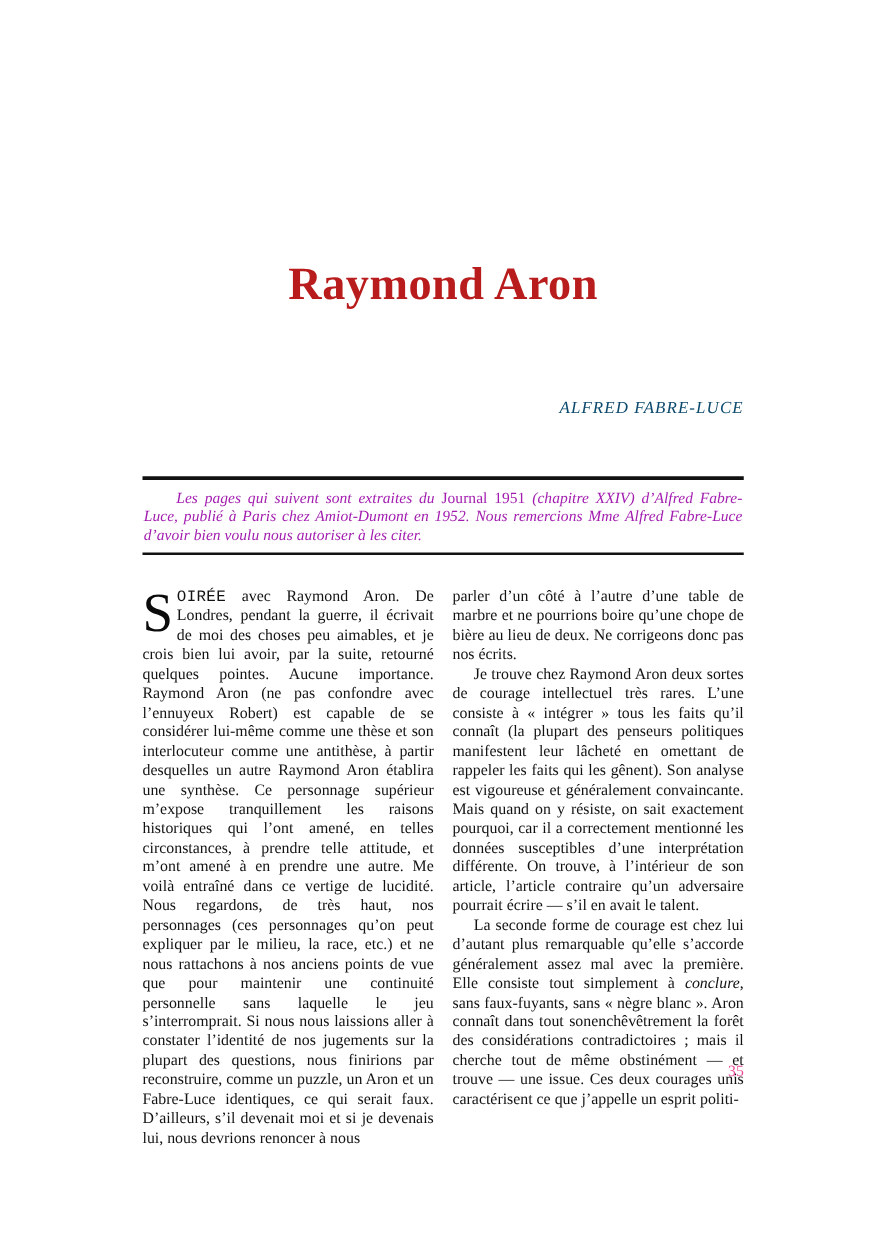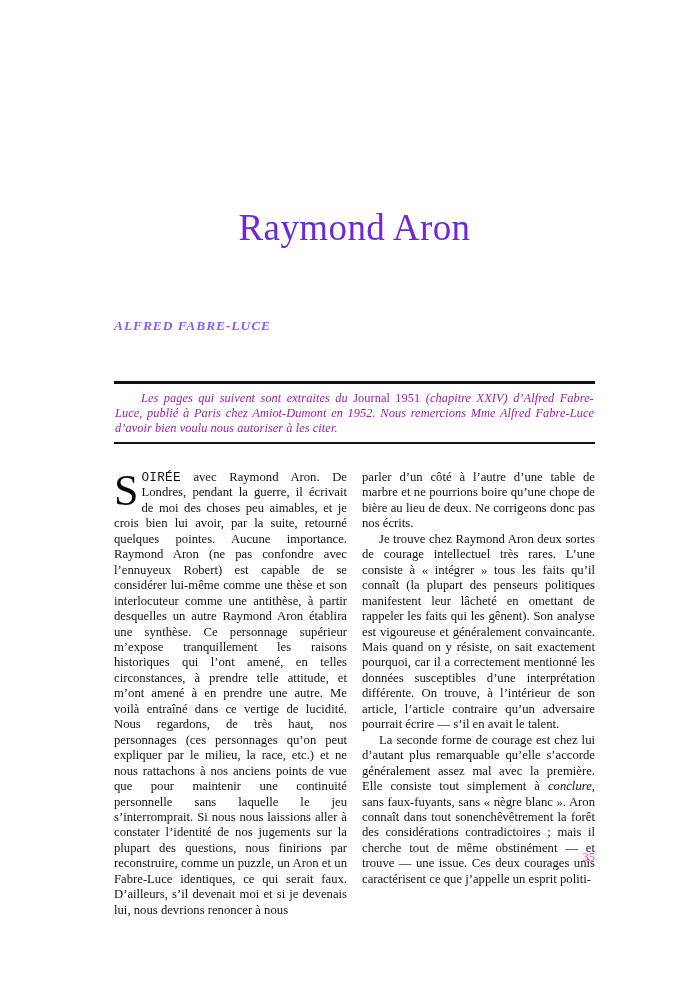--- a/index.html
+++ b/index.html
@@ -27,40 +27,39 @@
     position: absolute;
     left: 114px;
     top: 205px;
     width: 481px;
     text-align: center;
   }
   .doc-title {
     font-family: "Liberation Serif", "DejaVu Serif", serif;
     font-size: 37px;
     line-height: 45px;
-    font-weight: normal;
+    font-weight: bold;
     letter-spacing: 0.4px;
     margin: 0;
-    color: #6d28d9;
+    color: #b91c1c;
   }
   .doc-title .line2 {
     display: block;
   }
 
   .byline {
     position: absolute;
     left: 114px;
     top: 318px;
     width: 481px;
-    text-align: left;
+    text-align: right;
     font-style: italic;
     font-size: 13.5px;
     letter-spacing: 0.9px;
-    color: #8b5cf6;
-    font-weight: bold;
+    color: #0c4a6e;
   }
 
   
   .epigraph-wrap {
     position: absolute;
     left: 114px;
     top: 381px;
     width: 481px;
   }
   .rule-top {

